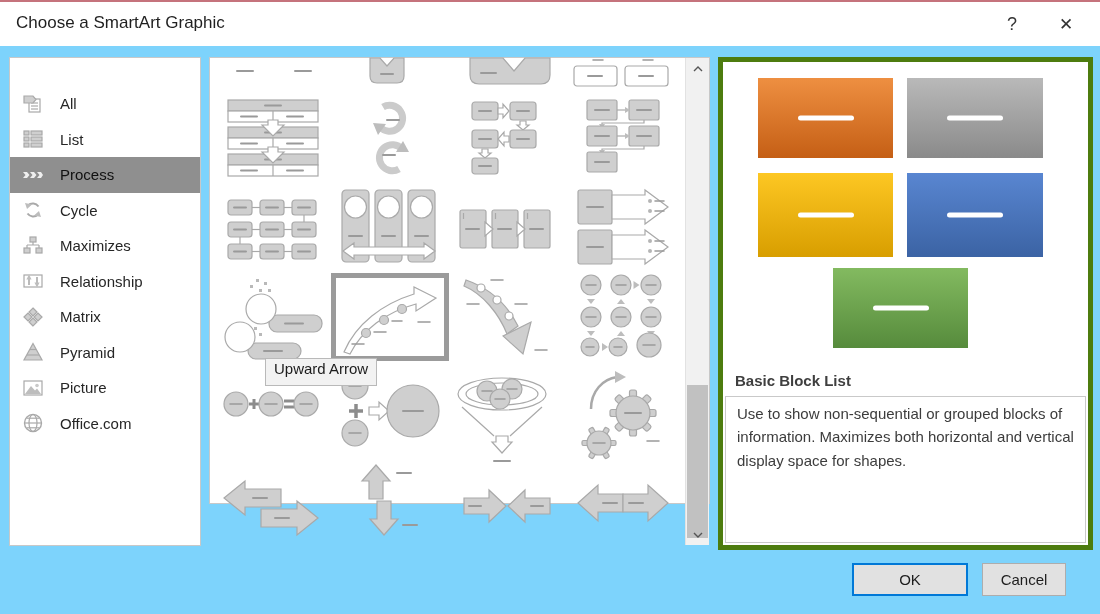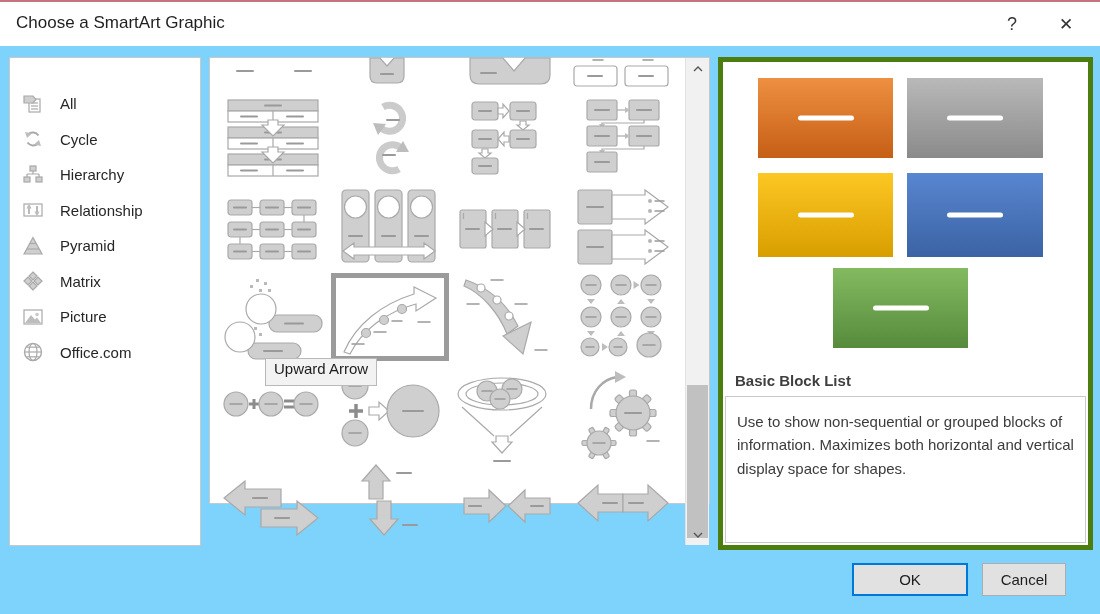--- a/index.html
+++ b/index.html
@@ -31,21 +31,21 @@
   .sb-arrow{position:absolute;left:0;width:23px;height:17px;display:flex;align-items:center;justify-content:center;}
   .sb-up{top:2px;} .sb-down{bottom:2px;}
   .sb-thumb{position:absolute;left:1px;top:327px;width:21px;height:153px;background:#C1C1C1;}
 
   .preview{left:718px;top:57px;width:375px;height:493px;border:5px solid #4d7c0f;}
   .block{position:absolute;}
   .block .dash{position:absolute;left:50%;top:50%;transform:translate(-50%,-50%);width:56px;height:5px;
                background:#fff;border-radius:3px;}
   .pv-title{position:absolute;left:12px;top:310px;font-size:15px;font-weight:bold;color:#3F3F3F;}
   .pv-desc{position:absolute;left:2px;right:2px;top:334px;bottom:2px;border:1px solid #C9C9C9;
-           padding:13px 11px;font-size:15px;line-height:1.55;color:#3C3C3C;box-sizing:border-box;}
+           padding:5px 11px;font-size:15px;line-height:1.55;color:#3C3C3C;box-sizing:border-box;}
 
   .btn{position:absolute;top:563px;height:33px;background:#E1E1E1;display:flex;align-items:center;justify-content:center;
        font-size:15px;color:#1d1d1d;box-sizing:border-box;cursor:default;}
   .ok-btn{left:852px;width:116px;border:2px solid #0078D7;}
   .cancel-btn{left:982px;width:84px;border:1px solid #ADADAD;}
 
   
   .tf{fill:#CFCFCF;stroke:#A9A9A9;stroke-width:1.2;}
   .tw{fill:#FFFFFF;stroke:#A9A9A9;stroke-width:1.2;}
   .td{stroke:#9A9A9A;stroke-width:2;stroke-linecap:round;fill:none;}
@@ -76,71 +76,94 @@
             <line class="tl" x1="8" y1="12" x2="15" y2="12"></line>
             <line class="tl" x1="8" y1="15" x2="15" y2="15"></line>
           <polygon class="tf" points="1,2 10,2 13,5.5 10,9 1,9"></polygon>
           </svg>
       </span>
       <span>All</span>
     </div>
     <div class="side-item">
       <span class="ic">
         <svg width="20" height="20">
+          <rect class="tf" x="1" y="2" width="5" height="4"></rect>
+            <rect class="tf" x="8" y="2" width="11" height="4"></rect>
+          <rect class="tf" x="1" y="8" width="5" height="4"></rect>
+            <rect class="tf" x="8" y="8" width="11" height="4"></rect>
+          <rect class="tf" x="1" y="14" width="5" height="4"></rect>
+            <rect class="tf" x="8" y="14" width="11" height="4"></rect>
+          </svg>
+      </span>
+      <span>List</span>
+    </div>
+    <div class="side-item selected">
+      <span class="ic">
+        <svg width="20" height="20">
+          <polygon points="0,7 4,7 6.5,10 4,13 0,13 2.5,10" fill="#EFEFEF"></polygon>
+          <polygon points="7,7 11,7 13.5,10 11,13 7,13 9.5,10" fill="#EFEFEF"></polygon>
+          <polygon points="14,7 18,7 20,10 18,13 14,13 16.5,10" fill="#EFEFEF"></polygon>
+          </svg>
+      </span>
+      <span>Process</span>
+    </div>
+    <div class="side-item">
+      <span class="ic">
+        <svg width="20" height="20">
           <path class="tl" style="stroke-width:2" d="M15.5,6.5 A7,7 0 0 0 5,5.5"></path>
             <polygon class="ta" points="2,3 9,4.5 4,9"></polygon>
           <path class="tl" style="stroke-width:2" d="M4.5,13.5 A7,7 0 0 0 15,14.5"></path>
             <polygon class="ta" points="18,17 11,15.5 16,11"></polygon>
           </svg>
       </span>
       <span>Cycle</span>
     </div>
     <div class="side-item">
       <span class="ic">
         <svg width="20" height="20">
           <rect class="tf" x="7" y="1" width="6" height="5"></rect>
           <path class="tl" d="M10,6 V9 M4,9 H16 M4,9 V12 M16,9 V12"></path>
           <rect class="tf" x="1" y="12" width="6" height="5"></rect>
             <rect class="tf" x="13" y="12" width="6" height="5"></rect>
           </svg>
       </span>
-      <span>Hierarchy</span>
+      <span>Maximizes</span>
     </div>
     <div class="side-item">
       <span class="ic">
         <svg width="20" height="20">
           <rect class="tw" x="1" y="4" width="18" height="12"></rect>
           <line class="tl" x1="6" y1="14" x2="6" y2="8" style="stroke-width:1.6"></line>
             <polygon class="ta" points="3.4,8.5 8.6,8.5 6,3.5"></polygon>
           <line class="tl" x1="14" y1="6" x2="14" y2="12" style="stroke-width:1.6"></line>
             <polygon class="ta" points="11.4,11.5 16.6,11.5 14,16.5"></polygon>
           </svg>
       </span>
       <span>Relationship</span>
     </div>
     <div class="side-item">
       <span class="ic">
         <svg width="20" height="20">
-          <polygon class="tf" points="10,1.5 19,18 1,18"></polygon>
-          <line class="tl" x1="7" y1="7.5" x2="13" y2="7.5"></line>
-            <line class="tl" x1="4" y1="13" x2="16" y2="13"></line>
-          </svg>
-      </span>
-      <span>Pyramid</span>
-    </div>
-    <div class="side-item">
-      <span class="ic">
-        <svg width="20" height="20">
           <polygon class="tf" points="10,1 14,5 10,9 6,5"></polygon>
             <polygon class="tf" points="19,10 15,14 11,10 15,6"></polygon>
           <polygon class="tf" points="10,19 6,15 10,11 14,15"></polygon>
             <polygon class="tf" points="1,10 5,6 9,10 5,14"></polygon>
           </svg>
       </span>
       <span>Matrix</span>
+    </div>
+    <div class="side-item">
+      <span class="ic">
+        <svg width="20" height="20">
+          <polygon class="tf" points="10,1.5 19,18 1,18"></polygon>
+          <line class="tl" x1="7" y1="7.5" x2="13" y2="7.5"></line>
+            <line class="tl" x1="4" y1="13" x2="16" y2="13"></line>
+          </svg>
+      </span>
+      <span>Pyramid</span>
     </div>
     <div class="side-item">
       <span class="ic">
         <svg width="20" height="20">
           <rect class="tw" x="1" y="3" width="18" height="14"></rect>
           <circle cx="14" cy="7.5" r="1.8" fill="#C9C9C9"></circle>
           <polygon class="ta" points="2,16 8,8 12,12.5 14,10.5 18,16"></polygon>
           </svg>
       </span>
       <span>Picture</span>

